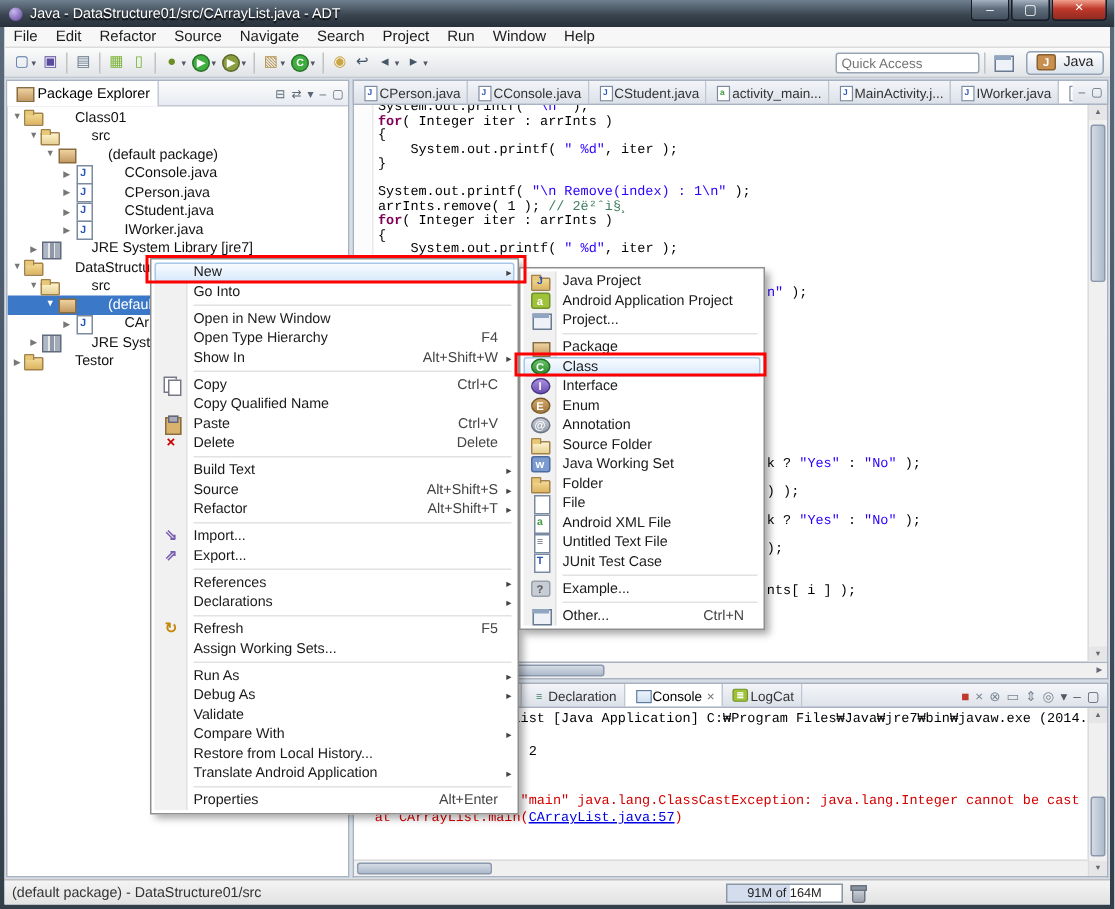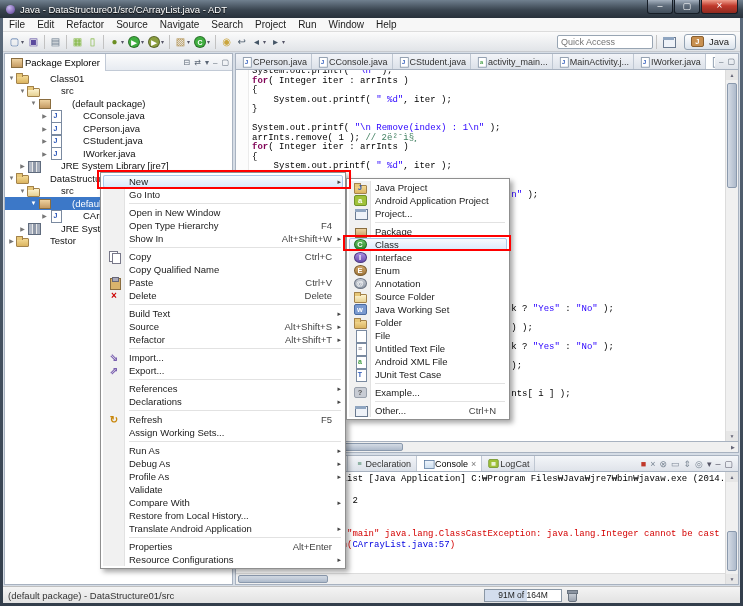--- a/index.html
+++ b/index.html
@@ -82,21 +82,21 @@
 .etab.active{background:#fff;color:#000}
 .etab .ic{transform:scale(.8);margin-right:0}
 .etclose{margin-left:3px;color:#777;font-size:9px}
 .emm,.bicons{margin-left:auto;display:flex;align-items:center;padding-right:3px}
 .mm-ico{font-size:8px;color:#5a6675;margin-left:4px}
 .editor{flex:1;position:relative;background:#fff;border:1px solid #a8b2c0;border-top:none;overflow:hidden}
 .gutter{position:absolute;left:0;top:0;bottom:0;width:13px;background:#fcfcfc;border-right:1px solid #ebebeb}
 .code{position:absolute;left:14px;top:0;right:16px;bottom:0;font:9px/9.5px "Liberation Mono",monospace;white-space:pre;padding-left:2px;margin-top:-3px;overflow:hidden}
 .cl{height:9.5px}
 .tk-p{color:#000}.tk-k{color:#7f0055;font-weight:bold}.tk-s{color:#2a00ff}.tk-c{color:#3f7f5f}
-.tk-e{color:#d40000}.tk-l{color:#0000e0;}
+.tk-e{color:#d40000}.tk-l{color:#0000e0;text-decoration:underline}
 .vsb{position:absolute;right:0;top:0;bottom:0;width:13px;background:#f0f0f0;border-left:1px solid #dcdcdc}
 .vsb .sbtn{position:absolute;left:0;right:0;height:10px;text-align:center;font-size:5px;color:#667;line-height:10px;background:#e6e6e6}
 .vsb .sbtn.down{bottom:0}
 .vsb .thumb{position:absolute;left:1px;right:1px;background:linear-gradient(90deg,#d4dbe5,#aebacb);border:1px solid #8a99ad;border-radius:2px}
 .ethumb{top:13px;height:105px}
 .cthumb{bottom:13px;height:40px}
 .hsb{height:11px;flex:0 0 11px;background:#f0f0f0;border:1px solid #a8b2c0;border-top:none;position:relative}
 .hsb .thumb{position:absolute;left:12px;top:1px;height:8px;width:155px;background:linear-gradient(#d4dbe5,#aebacb);border:1px solid #8a99ad;border-radius:2px}
 .hsb .harr{position:absolute;top:0;font-size:5px;color:#667;line-height:10px;width:10px;text-align:center}
 .hsb .harr.r{right:0}
@@ -566,26 +566,20 @@
         <span class="marrow">▸</span>
       </div>
       <div class="mrow">
         <span class="mico"></span>
         <span class="mlabel">Debug As</span>
         <span class="msc"></span>
         <span class="marrow">▸</span>
       </div>
       <div class="mrow">
         <span class="mico"></span>
-        <span class="mlabel">Profile As</span>
-        <span class="msc"></span>
-        <span class="marrow">▸</span>
-      </div>
-      <div class="mrow">
-        <span class="mico"></span>
         <span class="mlabel">Validate</span>
         <span class="msc"></span>
         <span class="marrow"></span>
       </div>
       <div class="mrow">
         <span class="mico"></span>
         <span class="mlabel">Compare With</span>
         <span class="msc"></span>
         <span class="marrow">▸</span>
       </div>
@@ -601,26 +595,20 @@
         <span class="msc"></span>
         <span class="marrow">▸</span>
       </div>
       <div class="msep"></div>
       <div class="mrow">
         <span class="mico"></span>
         <span class="mlabel">Properties</span>
         <span class="msc">Alt+Enter</span>
         <span class="marrow"></span>
       </div>
-      <div class="mrow">
-        <span class="mico"></span>
-        <span class="mlabel">Resource Configurations</span>
-        <span class="msc"></span>
-        <span class="marrow">▸</span>
-      </div>
     </div>
   <div class="menu sub">
       <div class="mrow">
         <span class="mico">
           <span class="ic folder fj">J</span>
         </span>
         <span class="mlabel">Java Project</span>
         <span class="msc"></span>
         <span class="marrow"></span>
       </div>
@@ -708,31 +696,31 @@
       <div class="mrow">
         <span class="mico">
           <span class="ic page"></span>
         </span>
         <span class="mlabel">File</span>
         <span class="msc"></span>
         <span class="marrow"></span>
       </div>
       <div class="mrow">
         <span class="mico">
+          <span class="ic page pgreen">a</span>
+        </span>
+        <span class="mlabel">Android XML File</span>
+        <span class="msc"></span>
+        <span class="marrow"></span>
+      </div>
+      <div class="mrow">
+        <span class="mico">
           <span class="ic page ptxt">≡</span>
         </span>
         <span class="mlabel">Untitled Text File</span>
-        <span class="msc"></span>
-        <span class="marrow"></span>
-      </div>
-      <div class="mrow">
-        <span class="mico">
-          <span class="ic page pgreen">a</span>
-        </span>
-        <span class="mlabel">Android XML File</span>
         <span class="msc"></span>
         <span class="marrow"></span>
       </div>
       <div class="mrow">
         <span class="mico">
           <span class="ic page pj">T</span>
         </span>
         <span class="mlabel">JUnit Test Case</span>
         <span class="msc"></span>
         <span class="marrow"></span>

